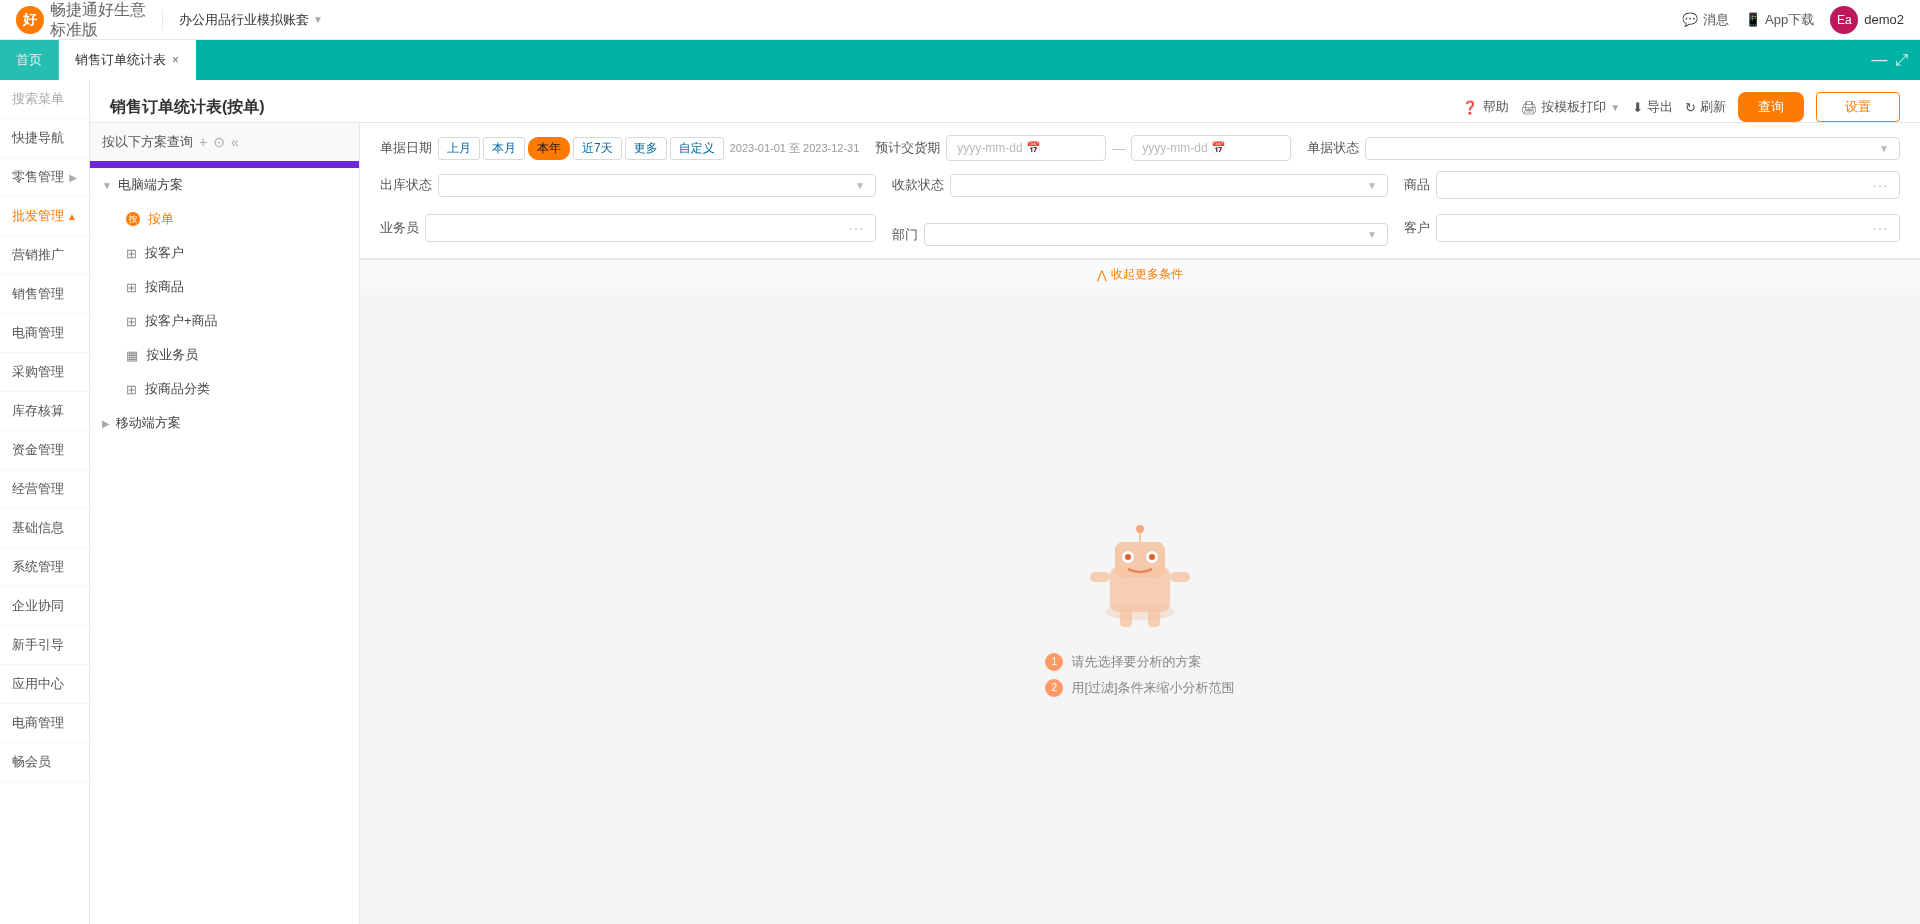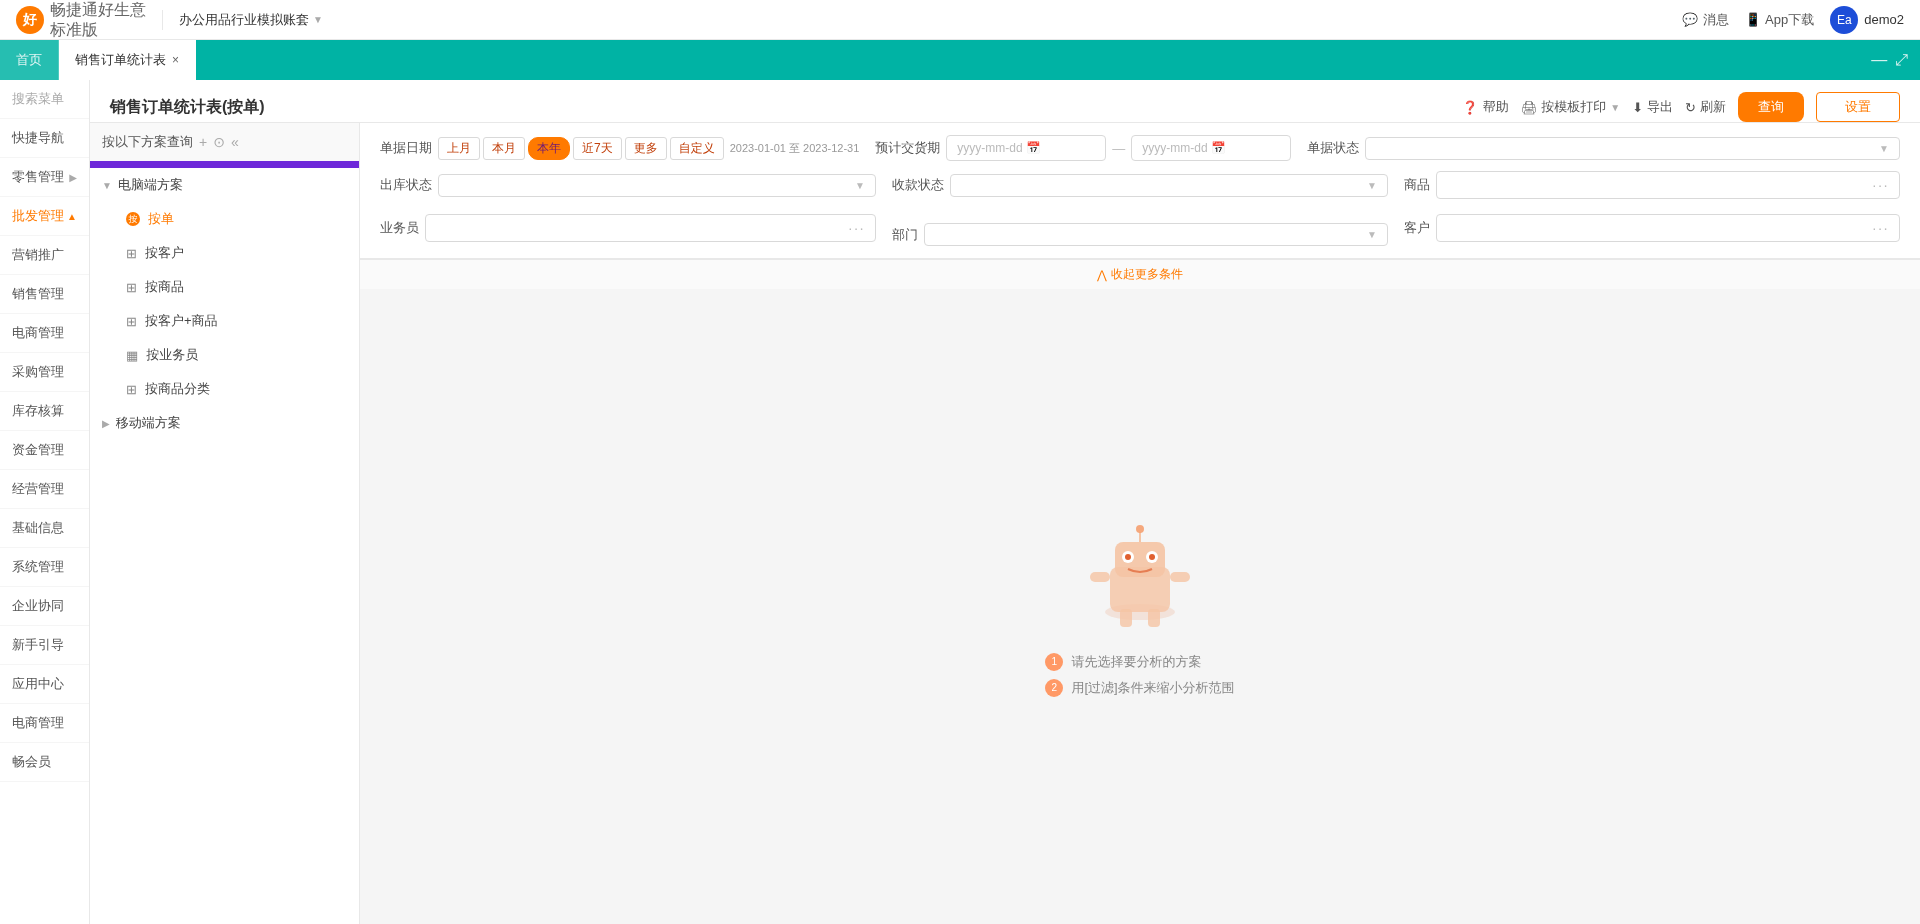--- a/index.html
+++ b/index.html
@@ -11,21 +11,21 @@
       background: #fff; height: 40px; padding: 0 16px;
       border-bottom: 1px solid #e8e8e8;
     }
     .top-bar-left { display: flex; align-items: center; gap: 8px; }
     .logo-area { display: flex; align-items: center; gap: 6px; }
     .logo-circle { width: 28px; height: 28px; background: #ff7a00; border-radius: 50%; display: flex; align-items: center; justify-content: center; color: #fff; font-size: 14px; font-weight: bold; }
     .logo-text { font-size: 16px; color: #666; line-height: 1.2; }
     .app-title { font-size: 13px; color: #333; display: flex; align-items: center; gap: 4px; }
     .top-bar-right { display: flex; align-items: center; gap: 16px; }
     .top-btn { display: flex; align-items: center; gap: 4px; color: #555; font-size: 13px; cursor: pointer; }
-    .user-avatar { width: 28px; height: 28px; border-radius: 50%; background: #1d4ed8; color: #fff; display: flex; align-items: center; justify-content: center; font-size: 12px; }
+    .user-avatar { width: 28px; height: 28px; border-radius: 50%; background: #be185d; color: #fff; display: flex; align-items: center; justify-content: center; font-size: 12px; }
 
     
     .tab-bar {
       display: flex; align-items: center;
       background: #00b3a4; height: 40px; padding: 0;
     }
     .tab-item {
       height: 40px; display: flex; align-items: center; padding: 0 16px;
       color: rgba(255,255,255,0.85); font-size: 13px; cursor: pointer; gap: 6px;
       border-right: 1px solid rgba(255,255,255,0.2);
@@ -60,23 +60,23 @@
     .query-btn {
       background: #ff7a00; color: #fff; border: none; padding: 6px 20px;
       border-radius: 8px; cursor: pointer; font-size: 13px;
     }
     .set-btn {
       background: #fff; color: #ff7a00; border: 1px solid #ff7a00; padding: 5px 28px;
       border-radius: 4px; cursor: pointer; font-size: 13px;
     }
     .date-btn {
       padding: 2px 8px; border-radius: 3px; border: 1px solid #d9d9d9;
-      background: #fff; color: #c2410c; font-size: 12px; cursor: pointer;
-    }
-    .date-btn.active { background: #ff7a00; color: #701a75; border-color: #ff7a00; border-radius: 10px; }
+      background: #fff; color: #0369a1; font-size: 12px; cursor: pointer;
+    }
+    .date-btn.active { background: #ff7a00; color: #0f172a; border-color: #ff7a00; border-radius: 10px; }
 
     
     .collapse-bar {
       display: flex; align-items: center; justify-content: center;
       padding: 6px; border-top: 1px solid #e8e8e8; background: #fafafa;
       cursor: pointer; color: #ff7a00; font-size: 12px; gap: 4px;
     }
 
     
     .left-panel { width: 270px; background: #fff; border-right: 1px solid #e8e8e8; flex-shrink: 0; }

